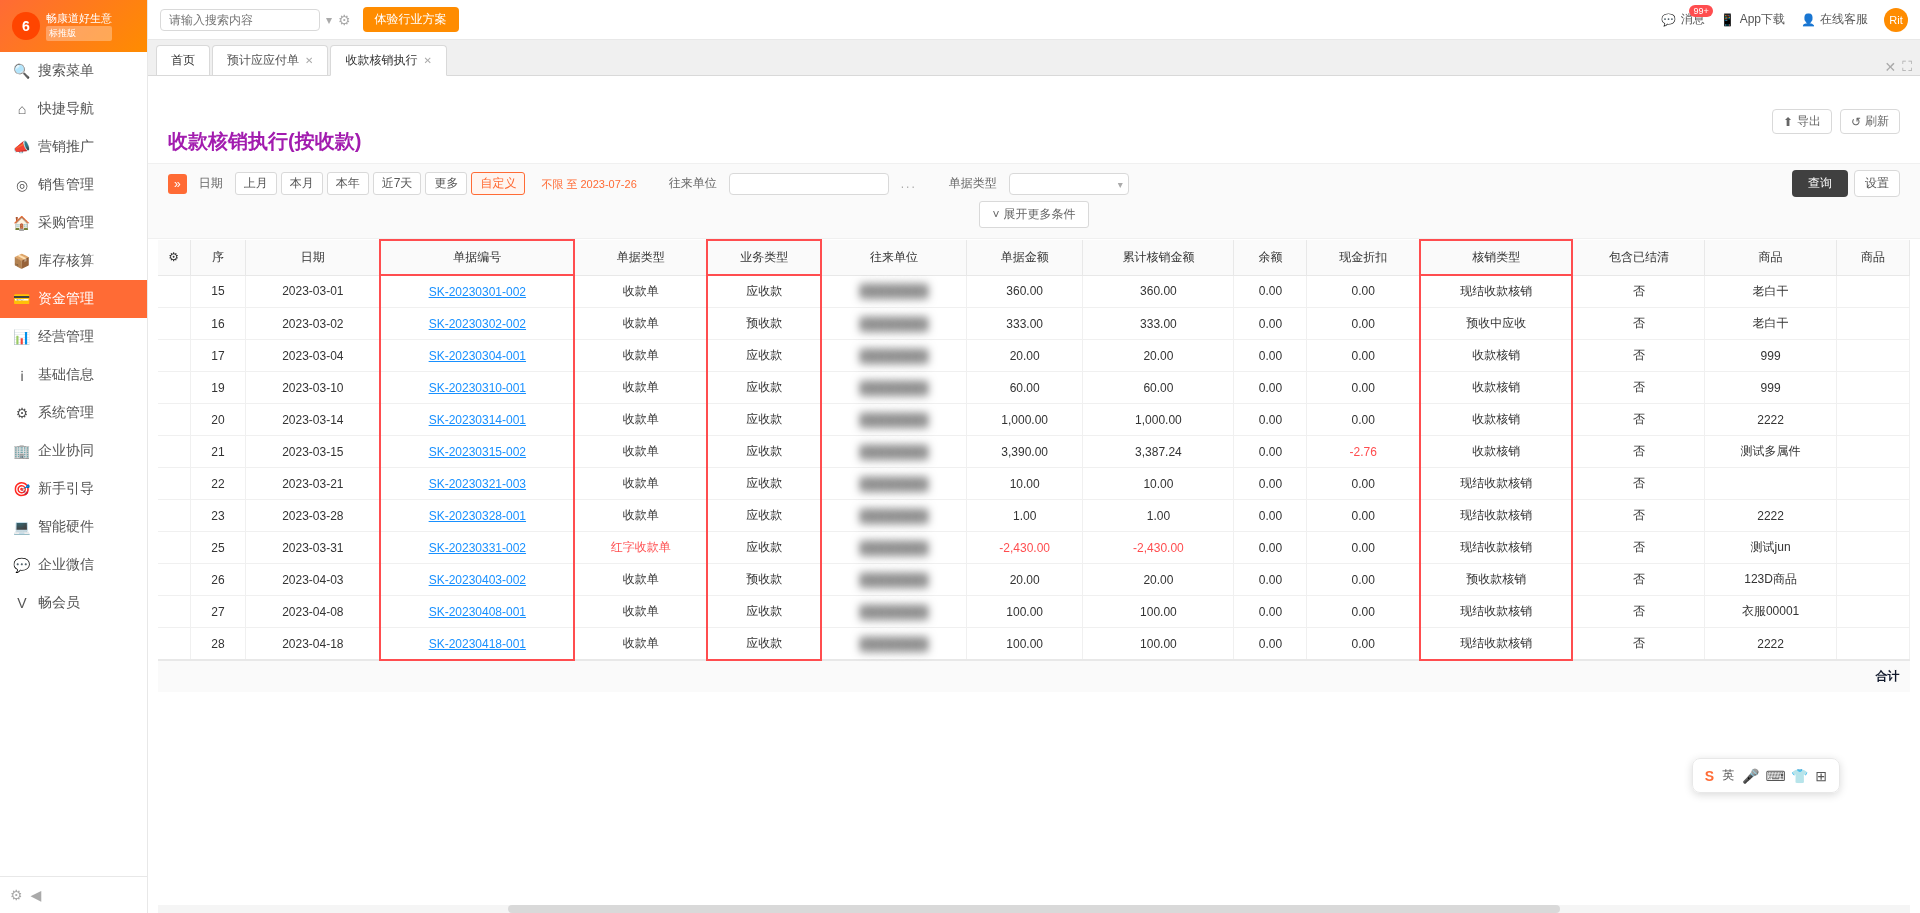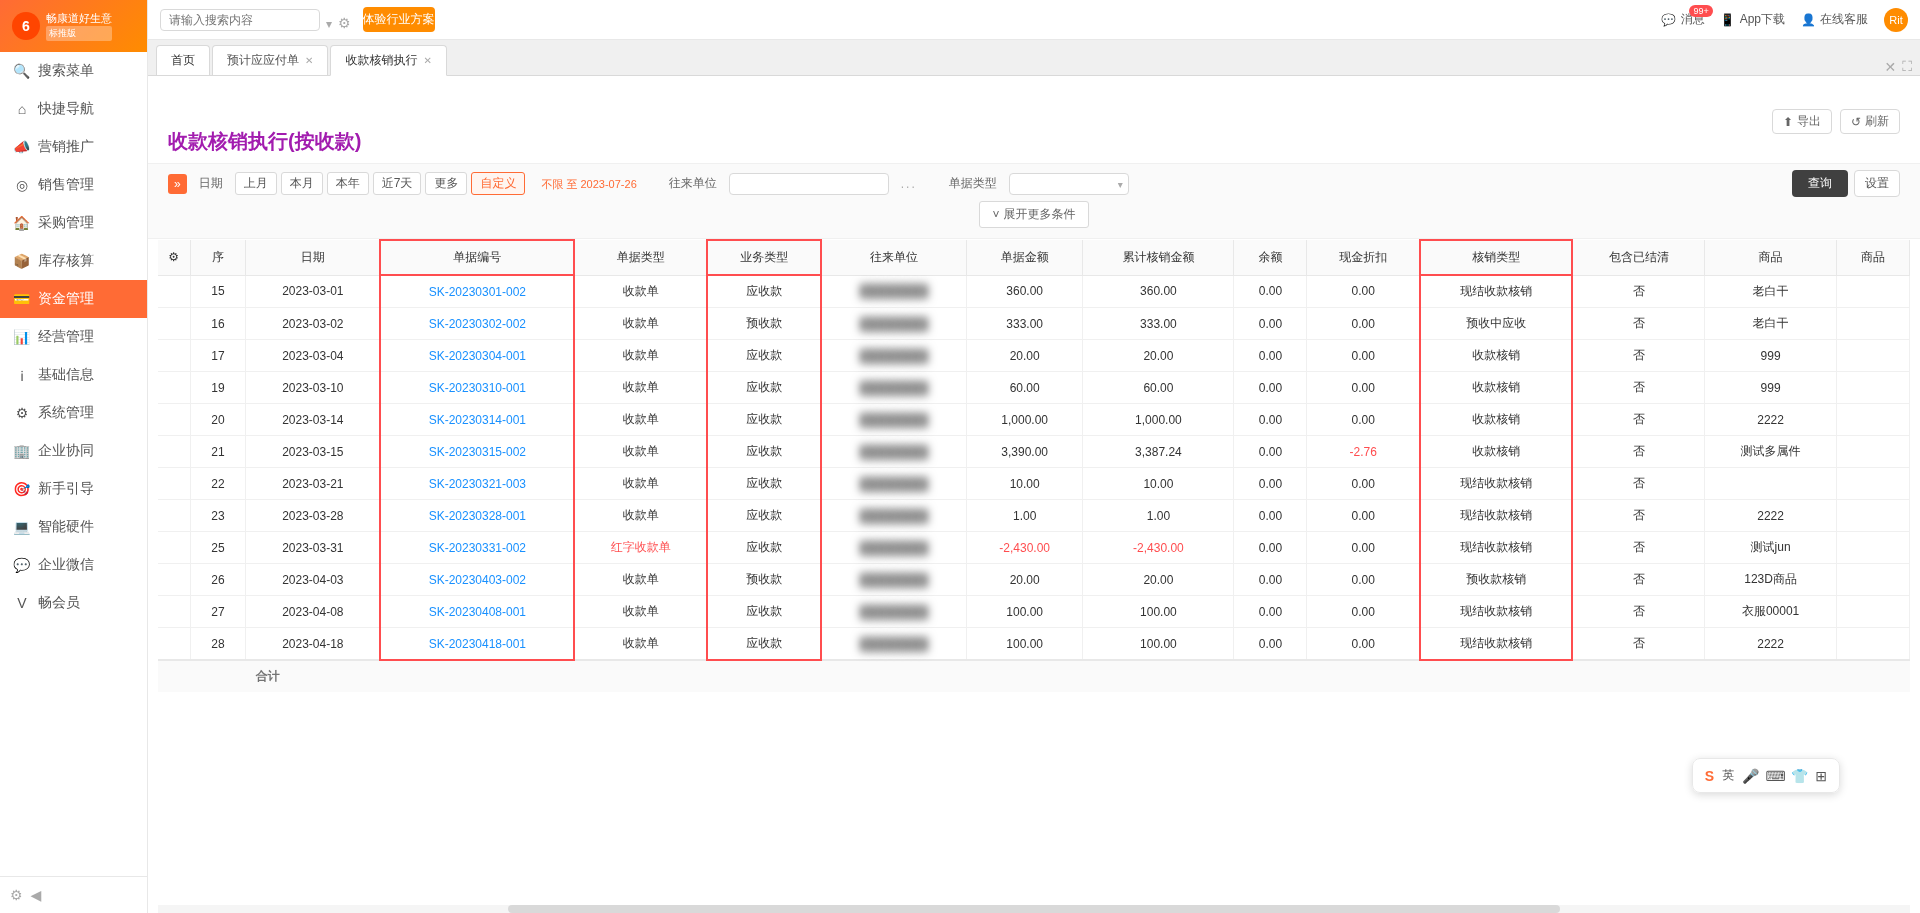--- a/index.html
+++ b/index.html
@@ -17,25 +17,25 @@
     .sidebar-item-icon { width: 16px; height: 16px; display: flex; align-items: center; justify-content: center; font-size: 14px; }
     .sidebar-item-label { font-size: 14px; }
     .sidebar-bottom { padding: 10px; display: flex; align-items: center; gap: 8px; border-top: 1px solid #e8e8e8; }
     .sidebar-bottom-icon { color: #aaa; font-size: 14px; cursor: pointer; }
 
     
     .main { flex: 1; display: flex; flex-direction: column; overflow: hidden; }
 
     
     .topbar { height: 40px; background: white; border-bottom: 1px solid #e8e8e8; display: flex; align-items: center; padding: 0 12px; gap: 12px; }
-    .topbar-input-area { display: flex; align-items: flex-end; gap: 6px; }
+    .topbar-input-area { display: flex; align-items: center; gap: 6px; }
     .topbar-input { border: 1px solid #d9d9d9; border-radius: 4px; padding: 3px 8px; font-size: 12px; width: 160px; color: #999; }
     .topbar-chevron { color: #aaa; font-size: 12px; cursor: pointer; }
     .topbar-gear { color: #aaa; font-size: 14px; cursor: pointer; }
-    .topbar-btn { background: #ff8c00; color: white; border: none; border-radius: 4px; padding: 4px 0; font-size: 12px; cursor: pointer; }
+    .topbar-btn { background: #ff8c00; color: white; border: none; border-radius: 4px; padding: 4px 12px; font-size: 12px; cursor: pointer; }
     .topbar-right { margin-left: auto; display: flex; align-items: center; gap: 16px; }
     .topbar-notification { display: flex; align-items: center; gap: 4px; color: #555; font-size: 12px; cursor: pointer; position: relative; }
     .notification-badge { background: #ff4d4f; color: white; border-radius: 8px; font-size: 9px; padding: 1px 4px; position: absolute; top: -6px; right: -8px; }
     .topbar-app { display: flex; align-items: center; gap: 4px; color: #555; font-size: 12px; cursor: pointer; }
     .topbar-service { display: flex; align-items: center; gap: 4px; color: #555; font-size: 12px; cursor: pointer; }
     .topbar-user { background: #ff8c00; color: white; border-radius: 50%; width: 24px; height: 24px; display: flex; align-items: center; justify-content: center; font-size: 11px; cursor: pointer; }
 
     
     .tabbar { height: 36px; background: #f0f0f0; display: flex; align-items: flex-end; padding: 0 8px; border-bottom: 1px solid #d9d9d9; }
     .tab { display: flex; align-items: center; gap: 6px; padding: 6px 14px; background: white; border: 1px solid #d9d9d9; border-bottom: none; border-radius: 4px 4px 0 0; margin-right: 2px; cursor: pointer; font-size: 12px; color: #555; }
@@ -70,23 +70,23 @@
     .filter-row { display: flex; align-items: center; gap: 12px; width: 100%; }
     .filter-row2 { display: flex; align-items: center; justify-content: center; width: 100%; padding: 4px 0; }
     .filter-right { margin-left: auto; display: flex; gap: 6px; }
 
     
     .table-wrap { flex: 1; overflow: auto; padding: 0 10px; }
     table { width: 100%; border-collapse: collapse; font-size: 12px; }
     thead th { background: #fafafa; border-bottom: 1px solid #e8e8e8; border-right: 1px solid #e8e8e8; padding: 8px 10px; text-align: center; color: #333; font-weight: 500; white-space: nowrap; position: sticky; top: 0; z-index: 2; }
     tbody td { border-bottom: 1px solid #f0f0f0; border-right: 1px solid #f0f0f0; padding: 7px 10px; text-align: center; color: #333; white-space: nowrap; }
     tbody tr.highlighted { background: #fff8e6; }
-    .link { color: #1890ff; cursor: pointer; text-align: right; }
+    .link { color: #1890ff; text-decoration: underline; cursor: pointer; text-align: right; }
     .red { color: #ff4d4f; }
-    tfoot td { border-top: 2px solid #e8e8e8; background: #fafafa; font-weight: bold; padding: 7px 10px; text-align: left; color: #737373; }
+    tfoot td { border-top: 2px solid #e8e8e8; background: #fafafa; font-weight: bold; padding: 7px 10px; text-align: right; color: #0f172a; }
 
     
     .th-boxed { border: 2px solid #ff4d4f !important; }
     .td-boxed { border-left: 2px solid #ff4d4f !important; border-right: 2px solid #ff4d4f !important; }
     .td-boxed-top { border-top: 2px solid #ff4d4f !important; }
     .td-boxed-bot { border-bottom: 2px solid #ff4d4f !important; }
 
     
     .ime-popup { position: fixed; bottom: 120px; right: 80px; background: rgba(255,255,255,0.9); border: 1px solid #e8e8e8; border-radius: 8px; padding: 8px 12px; display: flex; align-items: center; gap: 8px; box-shadow: 0 2px 8px rgba(0,0,0,0.15); z-index: 100; }
     .ime-logo { color: #ff6b35; font-weight: bold; font-size: 14px; }

